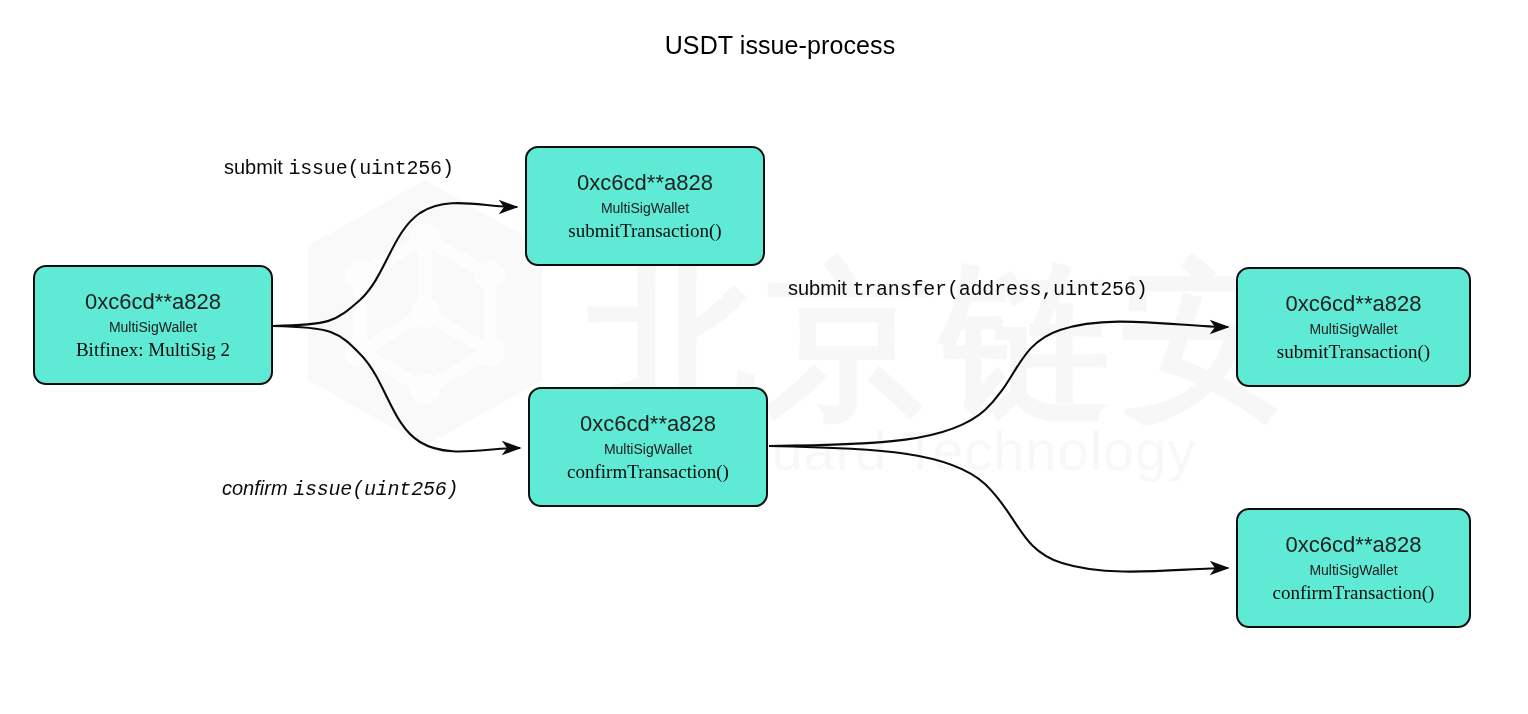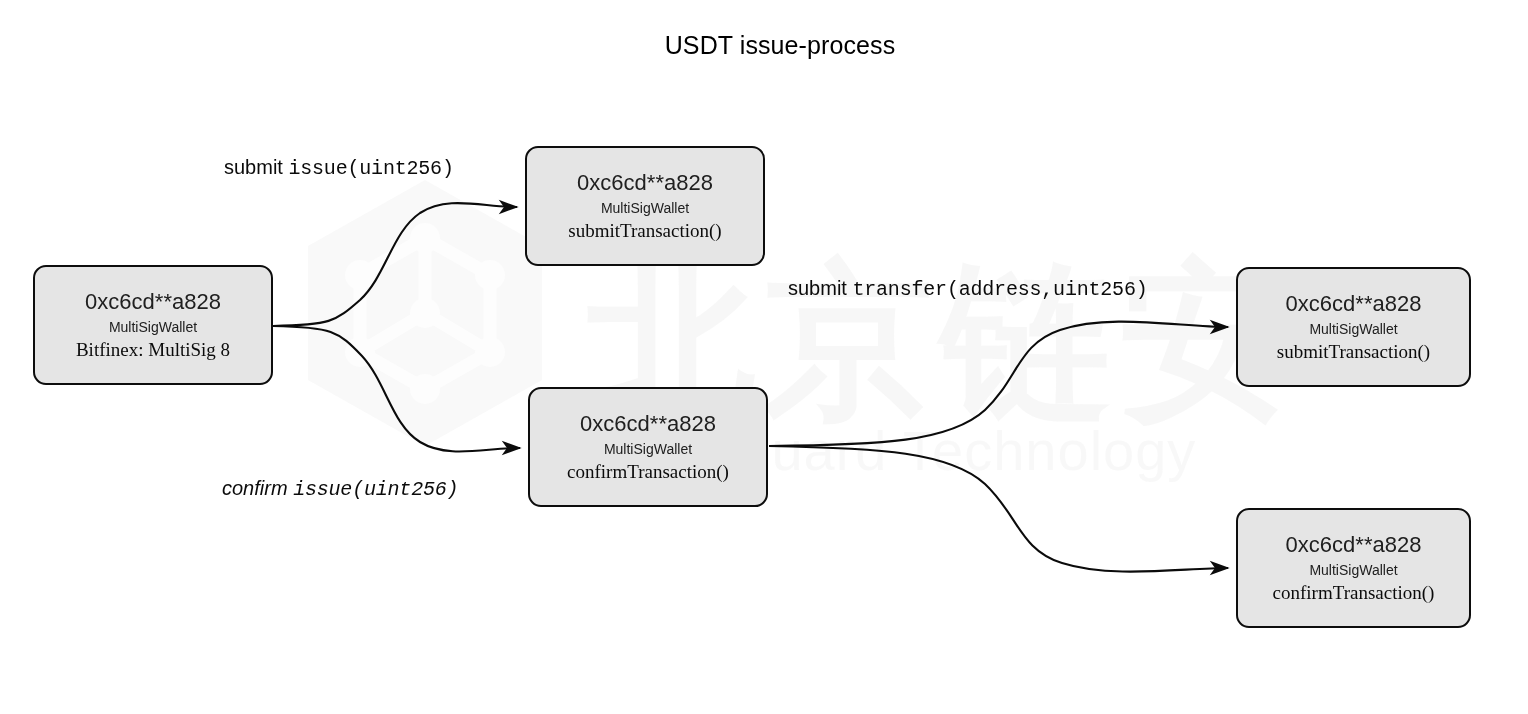--- a/index.html
+++ b/index.html
@@ -54,21 +54,21 @@
     left: 0; top: 0;
     width: 1528px;
     height: 714px;
     z-index: 2;
   }
 
   
   .node {
     position: absolute;
     box-sizing: border-box;
-    background: #e5e5e5;
+    background: #5eead4;
     border: 2.1px solid #0d0d0d;
     border-radius: 13px;
     display: flex;
     flex-direction: column;
     align-items: center;
     justify-content: center;
     z-index: 3;
     line-height: 1.0;
   }
   .node .l1 {
@@ -158,21 +158,21 @@
 
       <path d="M769,446 C880,445 950,442 985,410 C1018,379 1018,344 1060,330 C1110,313 1180,327 1228,327"></path>
 
       <path d="M769,446 C880,448 950,452 985,484 C1018,515 1020,550 1062,563 C1112,579 1182,568 1228,568"></path>
     </g>
   </svg>
 
   <div class="node" style="left:33px; top:265px; width:240px; height:120px;">
     <div class="l1">0xc6cd**a828</div>
     <div class="l2">MultiSigWallet</div>
-    <div class="l3">Bitfinex: MultiSig 8</div>
+    <div class="l3">Bitfinex: MultiSig 2</div>
   </div>
 
   <div class="node" style="left:525px; top:146px; width:240px; height:120px;">
     <div class="l1">0xc6cd**a828</div>
     <div class="l2">MultiSigWallet</div>
     <div class="l3">submitTransaction()</div>
   </div>
 
   <div class="node" style="left:528px; top:387px; width:240px; height:120px;">
     <div class="l1">0xc6cd**a828</div>

